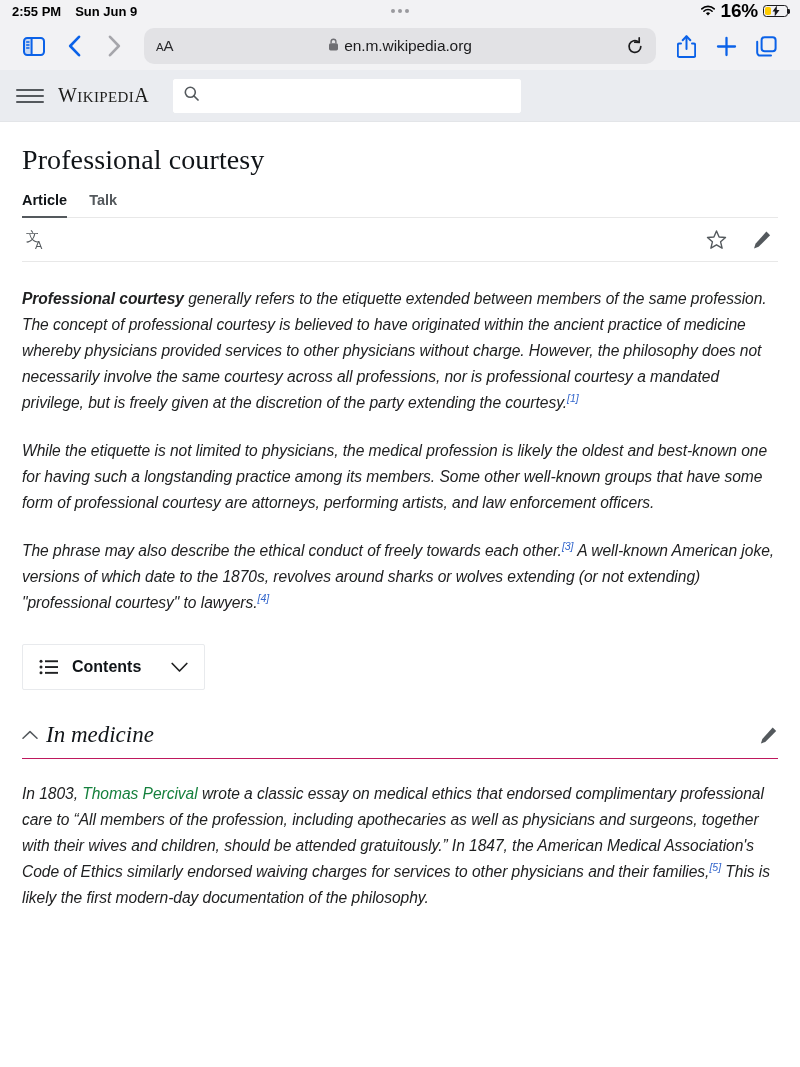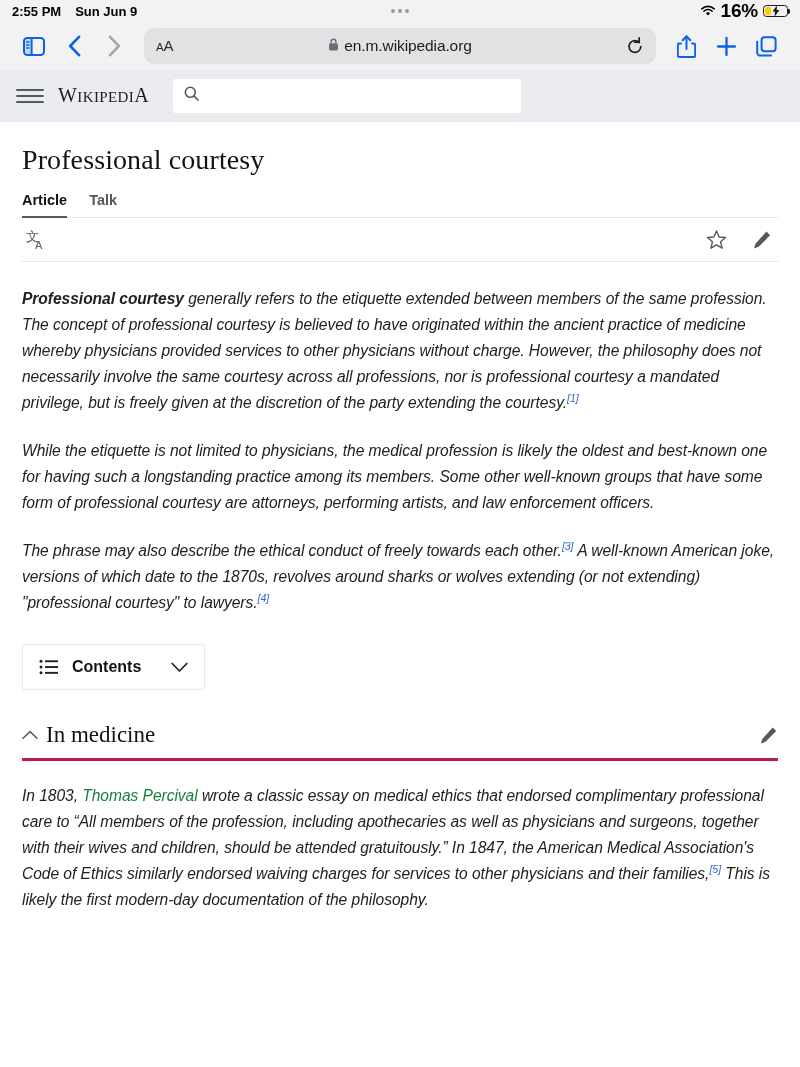--- a/index.html
+++ b/index.html
@@ -269,22 +269,23 @@
     font-weight: bold;
     color: #101418;
   }
   .contents-chevron { color: #202122; margin-left: 16px; display:flex; }
   .toc-icon { color: #202122; display: flex; }
 
   .section-head {
     margin-top: 32px;
     display: flex;
     align-items: center;
-    border-bottom: 3px solid #be185d;
+    border-bottom: 1px solid #be185d;
     padding-bottom: 10px;
+    font-style: italic;
   }
   .sec-chevron { color: #54595d; margin-right: 8px; display: flex; }
   .section-title {
     font-family: "Liberation Serif", serif;
     font-size: 23px;
     color: #101418;
     font-weight: normal;
   }
   .sec-edit { margin-left: auto; color: #54595d; display: flex; }
 </style>

